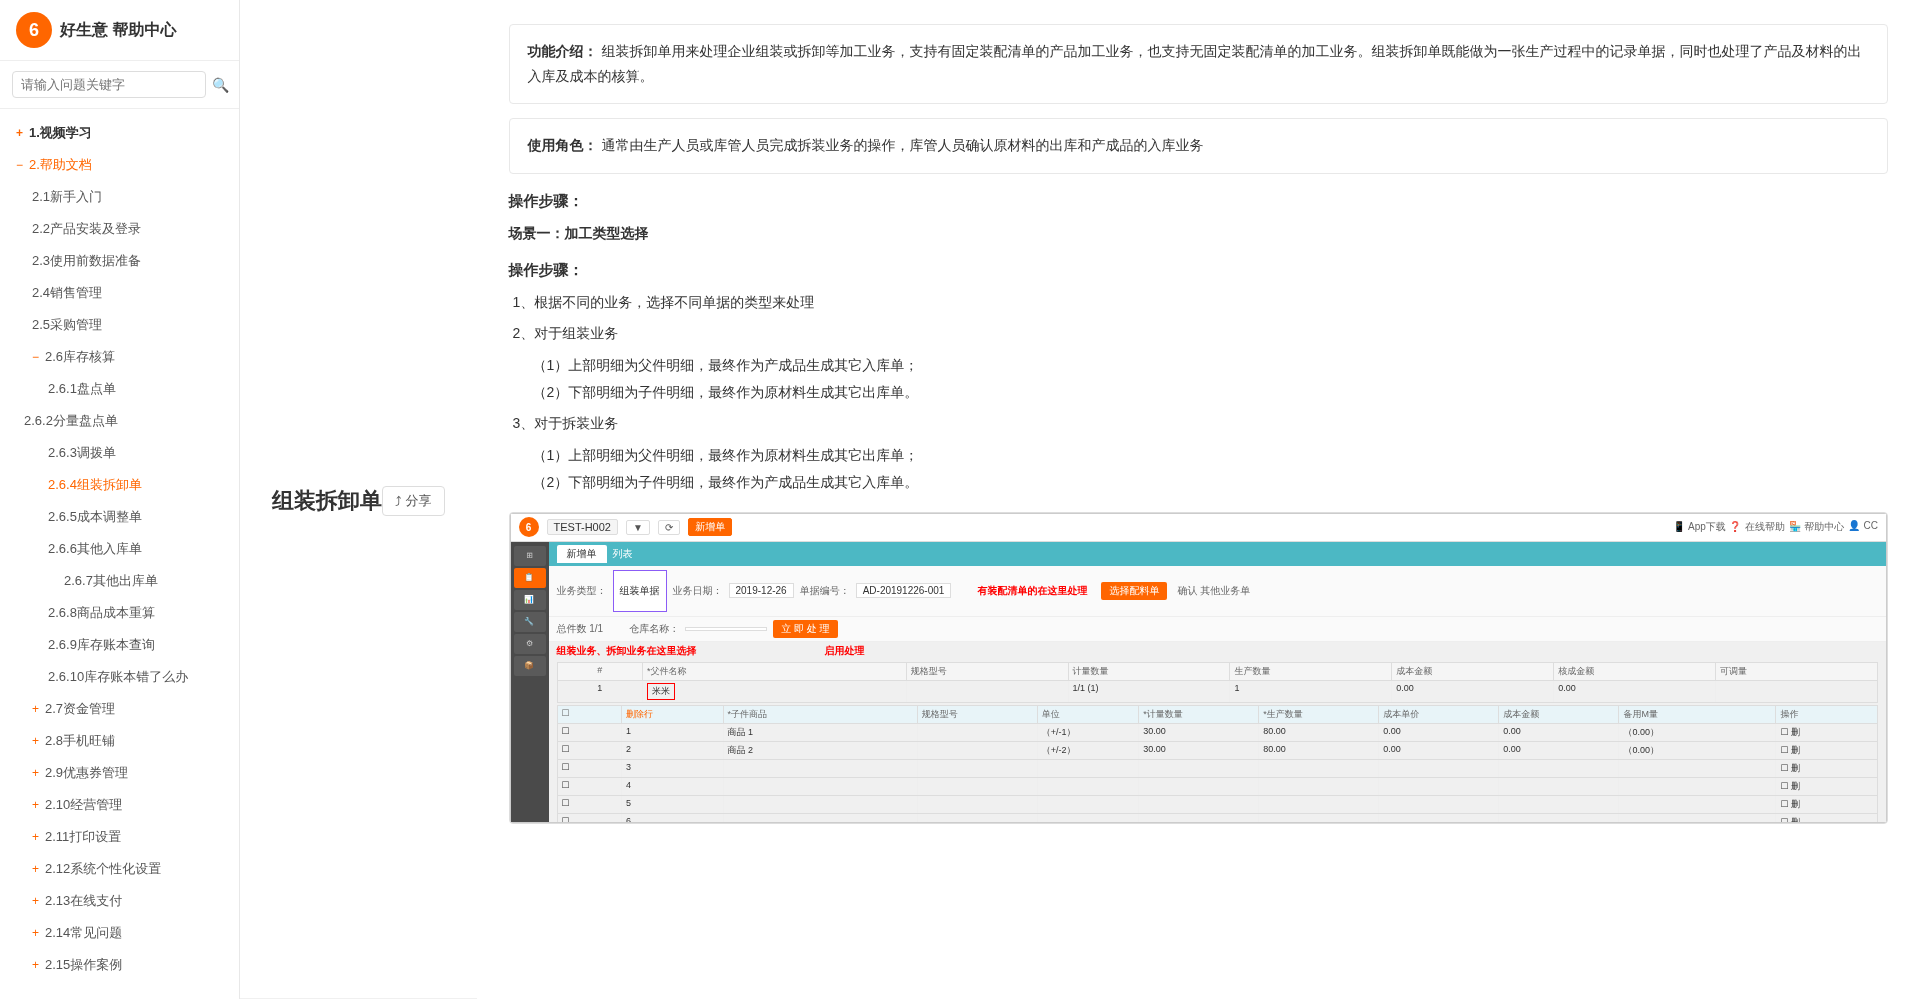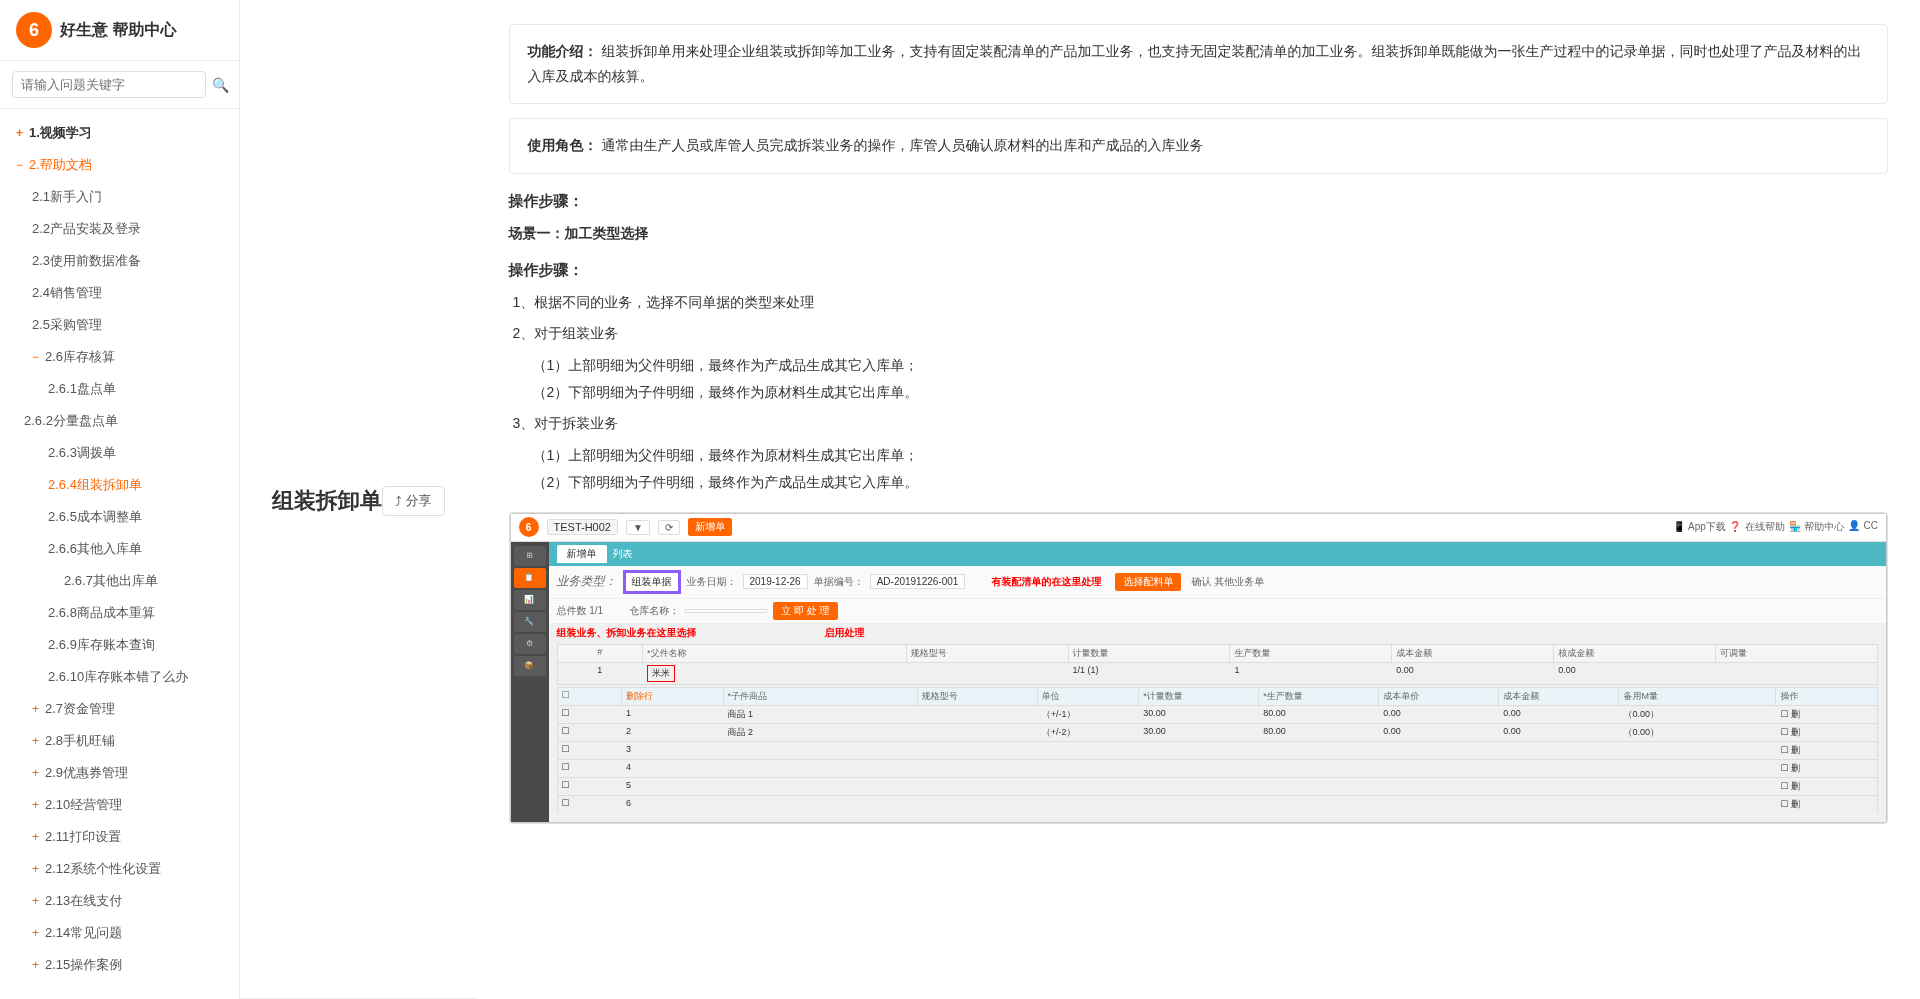--- a/index.html
+++ b/index.html
@@ -395,22 +395,22 @@
             </div>
 
             <div style="flex:1; overflow:hidden; position:relative;">
 
               <div style="background:#4cb8c4;padding:3px 8px;display:flex;align-items:center;gap:6px;height:24px;">
                 <div style="background:#fff;border-radius:2px 2px 0 0;padding:2px 10px;font-size:10px;color:#333;">新增单</div>
                 <div style="color:#fff;font-size:10px;">列表</div>
               </div>
 
               <div style="display:flex;align-items:center;gap:6px;padding:4px 8px;background:#fafafa;border-bottom:1px solid #eee;flex-wrap:wrap;">
-                <span style="font-size:12px;color:#666;font-style:italic;">业务类型：</span>
-                <span style="border:3px solid #8b5cf6;padding:2px 6px;font-size:10px;background:#fff;color:#333;text-align:right;">组装单据</span>
+                <span style="font-size:10px;color:#666;">业务类型：</span>
+                <span style="border:1px solid #8b5cf6;padding:13px 6px;font-size:10px;background:#fff;color:#333;text-align:right;">组装单据</span>
                 <span style="font-size:10px;color:#666;">业务日期：</span>
                 <span style="padding:1px 6px;font-size:10px;background:#fff;border:1px solid #ddd;color:#333;">2019-12-26</span>
                 <span style="font-size:10px;color:#666;">单据编号：</span>
                 <span style="padding:1px 6px;font-size:10px;background:#fff;border:1px solid #ddd;color:#333;">AD-20191226-001</span>
                 <span style="font-size:10px;color:#f00;font-weight:600;margin-left:20px;">有装配清单的在这里处理</span>
                 <span style="display:inline-block;background:#f60;color:#fff;padding:2px 8px;font-size:10px;border-radius:2px;margin-left:8px;">选择配料单</span>
                 <span style="font-size:10px;color:#666;margin-left:4px;">确认 其他业务单</span>
               </div>
 
               <div style="display:flex;align-items:center;gap:6px;padding:3px 8px;background:#fafafa;border-bottom:1px solid #eee;">

